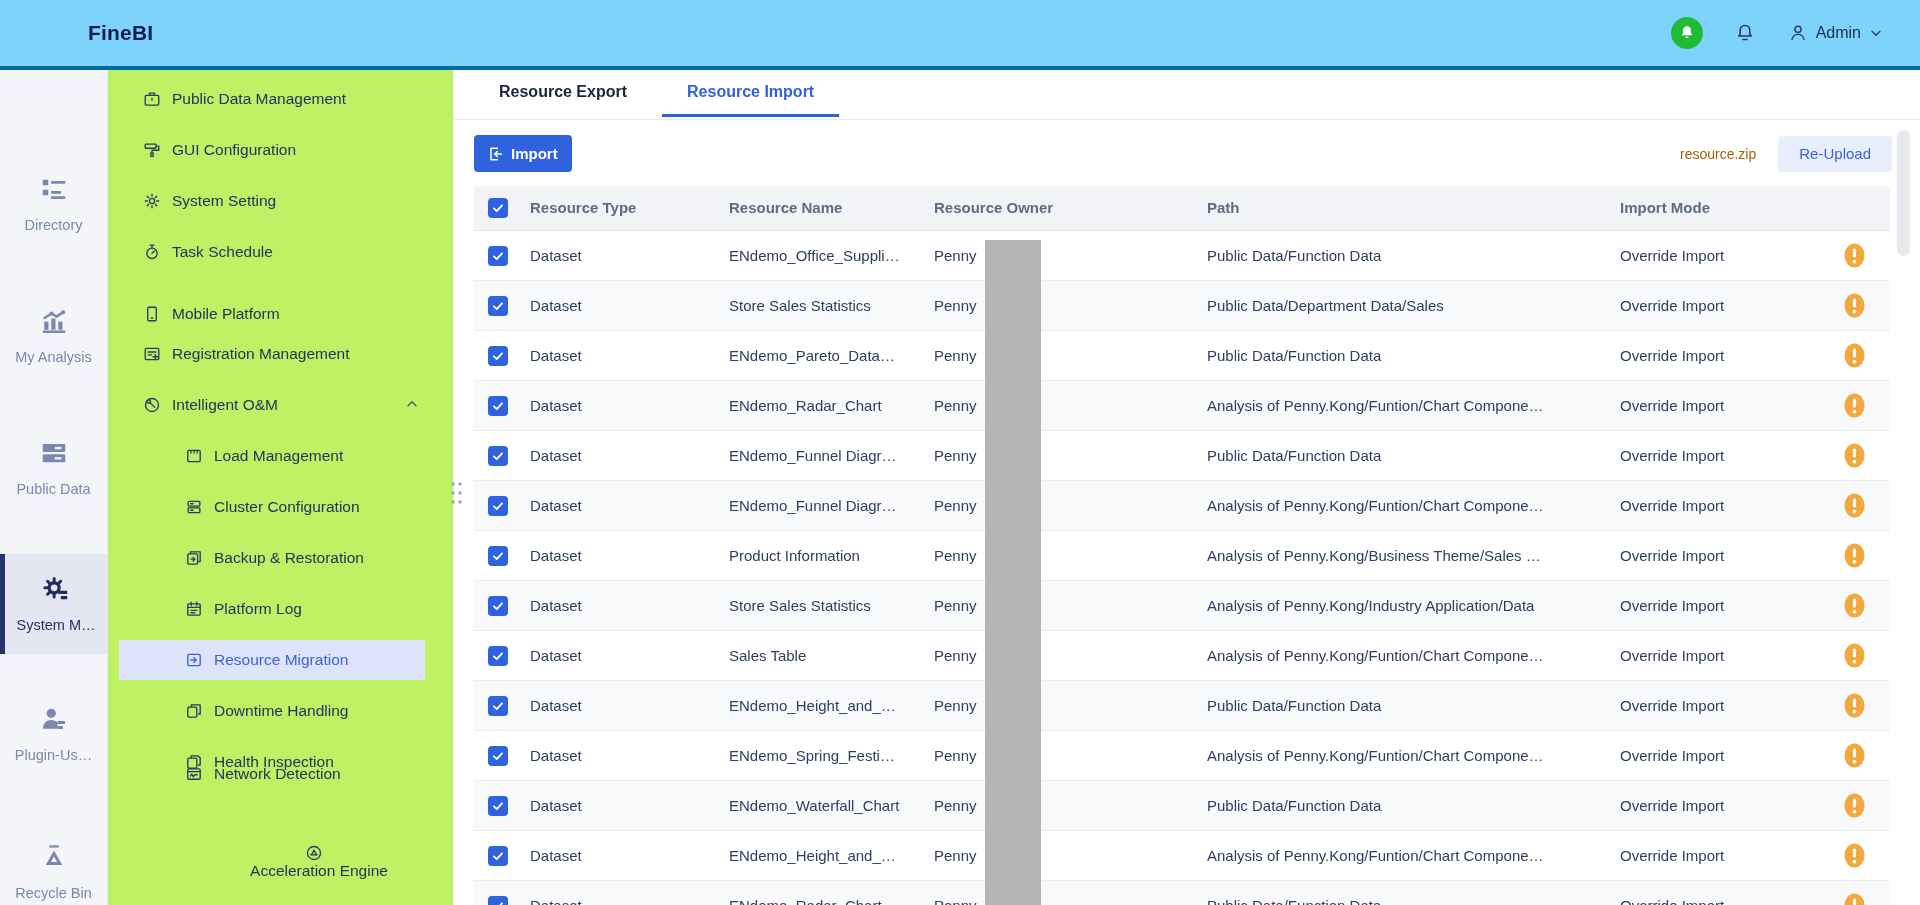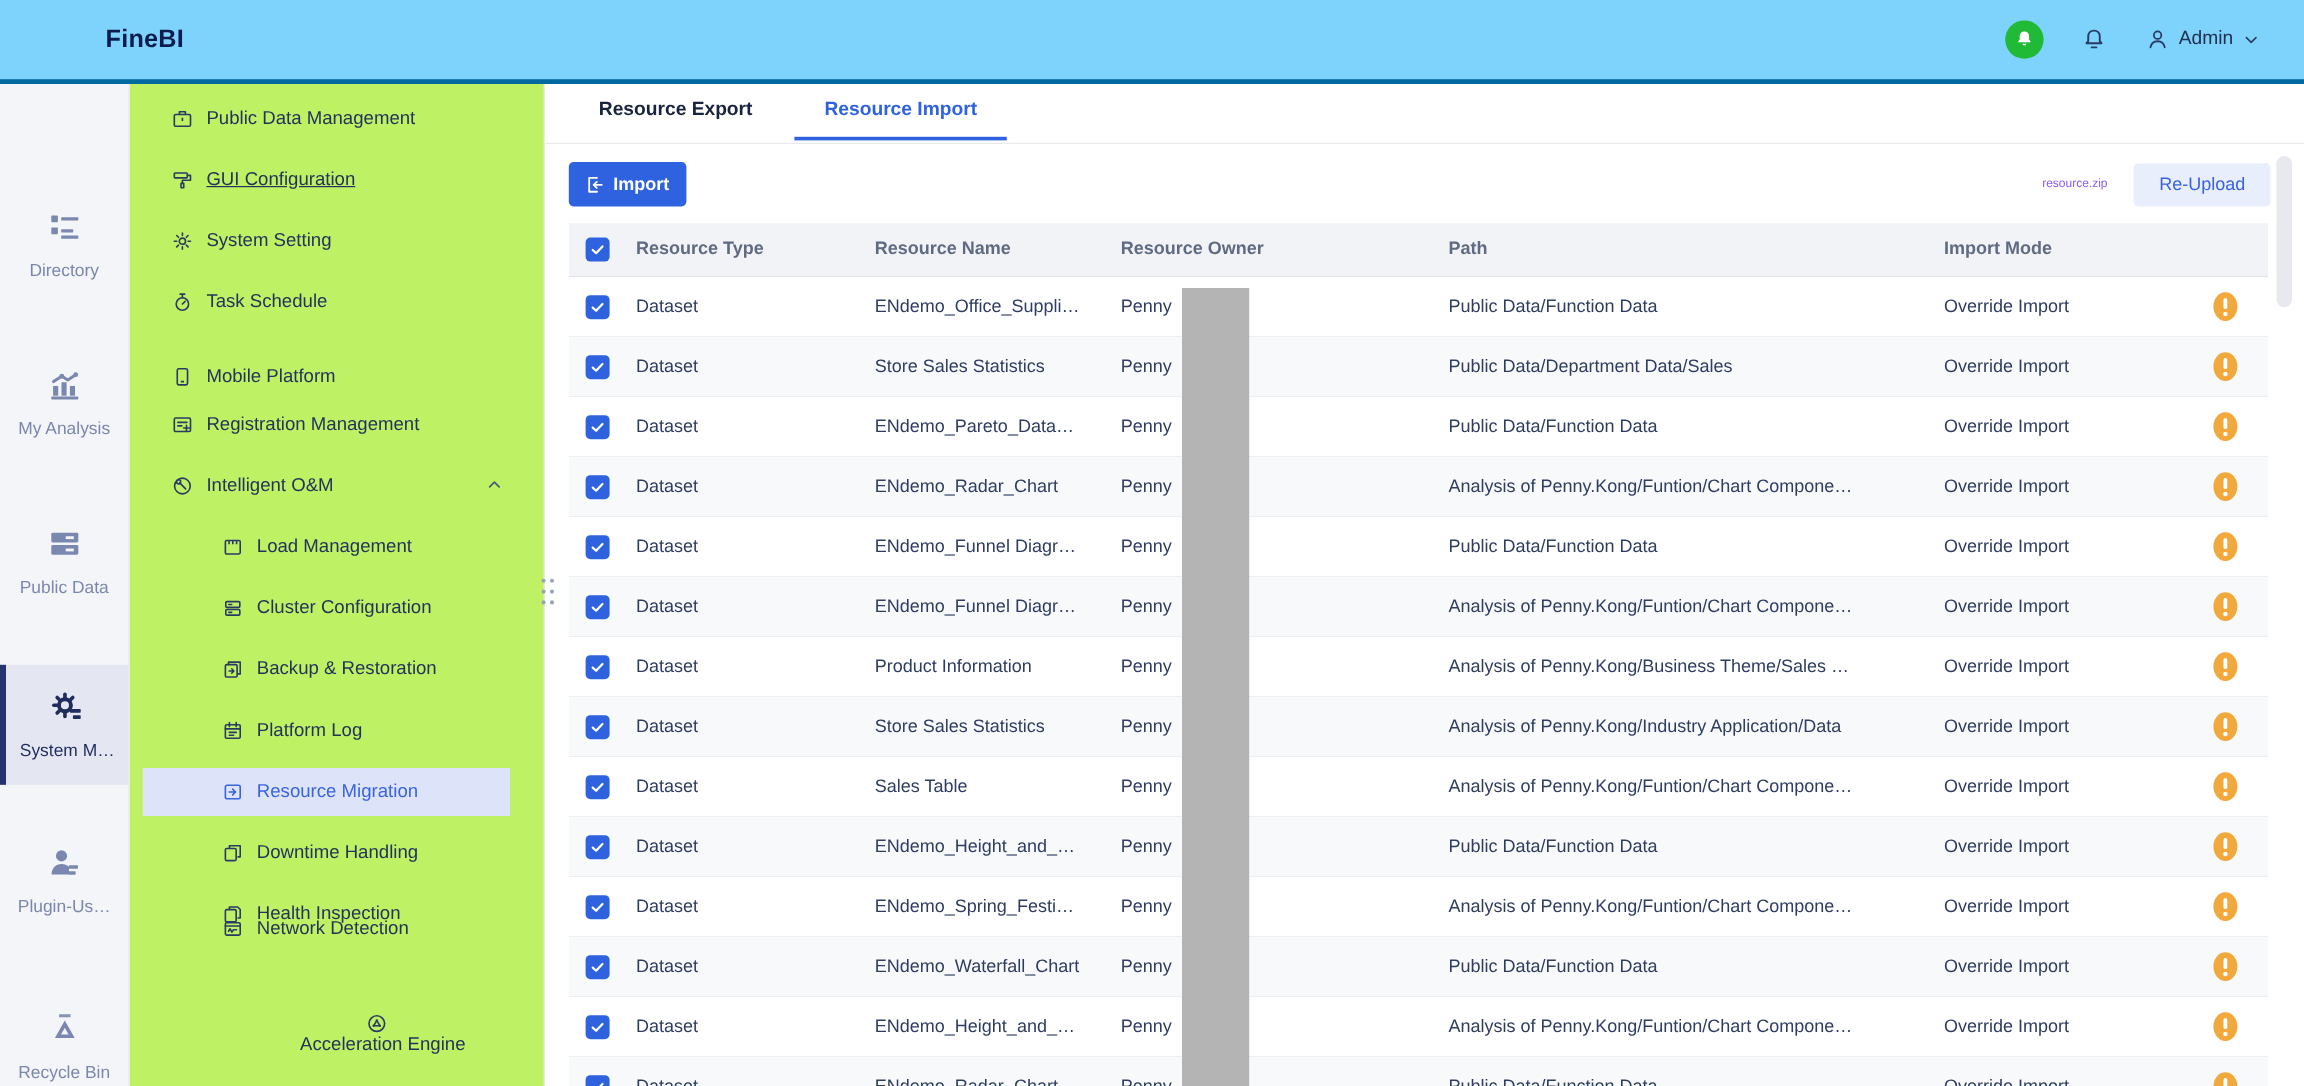--- a/index.html
+++ b/index.html
@@ -43,21 +43,21 @@
   .content{position:absolute;top:66px;left:454px;right:0;bottom:0;background:#fff;}
   .tabs-bar{position:absolute;top:0;left:0;right:0;height:53px;border-bottom:1px solid #E8EAEE;}
   .tab{position:relative;display:inline-block;margin-left:20px;padding:0 25px;line-height:51px;font-size:16px;font-weight:700;color:#17233F;cursor:pointer;}
   .tab + .tab{margin-left:10px;}
   .tab.active{color:#2F62DE;}
   .tab.active::after{content:'';position:absolute;left:0;right:0;bottom:0;height:3px;background:#2F62DE;}
 
   .btn-import{position:absolute;left:20px;top:69px;height:37px;min-width:91px;box-sizing:border-box;background:#2F62DE;color:#fff;border:none;border-radius:4px;font-size:15px;font-weight:600;font-family:inherit;display:flex;align-items:center;justify-content:center;gap:7px;padding:0 14px;cursor:pointer;}
   .btn-import svg{width:16px;height:16px;}
   .upload-group{position:absolute;top:69px;right:28px;height:37px;display:flex;align-items:center;gap:22px;}
-  .file-name{font-size:10px;color:#8b5cf6;}
+  .file-name{font-size:14px;color:#a16207;}
   .btn-reupload{height:36px;padding:0 21px;background:#E9EEFC;color:#3A62DE;border:none;border-radius:4px;font-size:15px;font-family:inherit;cursor:pointer;}
 
   
   .table{position:absolute;left:20px;top:120px;width:1416px;}
   .thead{position:relative;height:44px;background:#F2F3F6;border-bottom:1px solid #E2E5EA;}
   .hcell{position:absolute;top:0;line-height:44px;font-size:15px;font-weight:700;color:#5F6B82;white-space:nowrap;}
   .trow{position:relative;height:49px;border-bottom:1px solid #ECEEF1;background:#fff;}
   .trow.alt{background:#F8F9FB;}
   .tcell{position:absolute;top:0;line-height:49px;font-size:15px;color:#2E3D60;white-space:nowrap;}
   .cb{position:absolute;left:14px;width:20px;height:20px;border-radius:4px;background:#2F62DE;display:inline-flex;align-items:center;justify-content:center;cursor:pointer;}
@@ -157,21 +157,21 @@
   <div class="menu" id="menu">
       <div class="menu-item" style="top: 13px;">
         <span class="mic">
           <svg viewBox="0 0 16 16" fill="none" stroke="currentColor" stroke-width="1.2" stroke-linejoin="round">
             <rect x="2" y="4.8" width="12" height="8.7" rx="1"></rect>
             <path d="M5.8 4.8V2.8h4.4v2M8 7.2v2.4"></path>
           </svg>
         </span>
         <span class="mlabel">Public Data Management</span>
       </div>
-      <div class="menu-item" style="top: 64px; text-decoration: underline;">
+      <div class="menu-item" style="top: 64px;">
         <span class="mic">
           <svg viewBox="0 0 16 16" fill="none" stroke="currentColor" stroke-width="1.2" stroke-linejoin="round">
             <rect x="2" y="2.8" width="9.6" height="3.6" rx="0.6"></rect>
             <path d="M11.6 4.6h2.4v3.6H8v2.3"></path>
             <rect x="7" y="10.5" width="2" height="3.2"></rect>
           </svg>
         </span>
         <span class="mlabel">GUI Configuration</span>
       </div>
       <div class="menu-item" style="top: 115px;">

